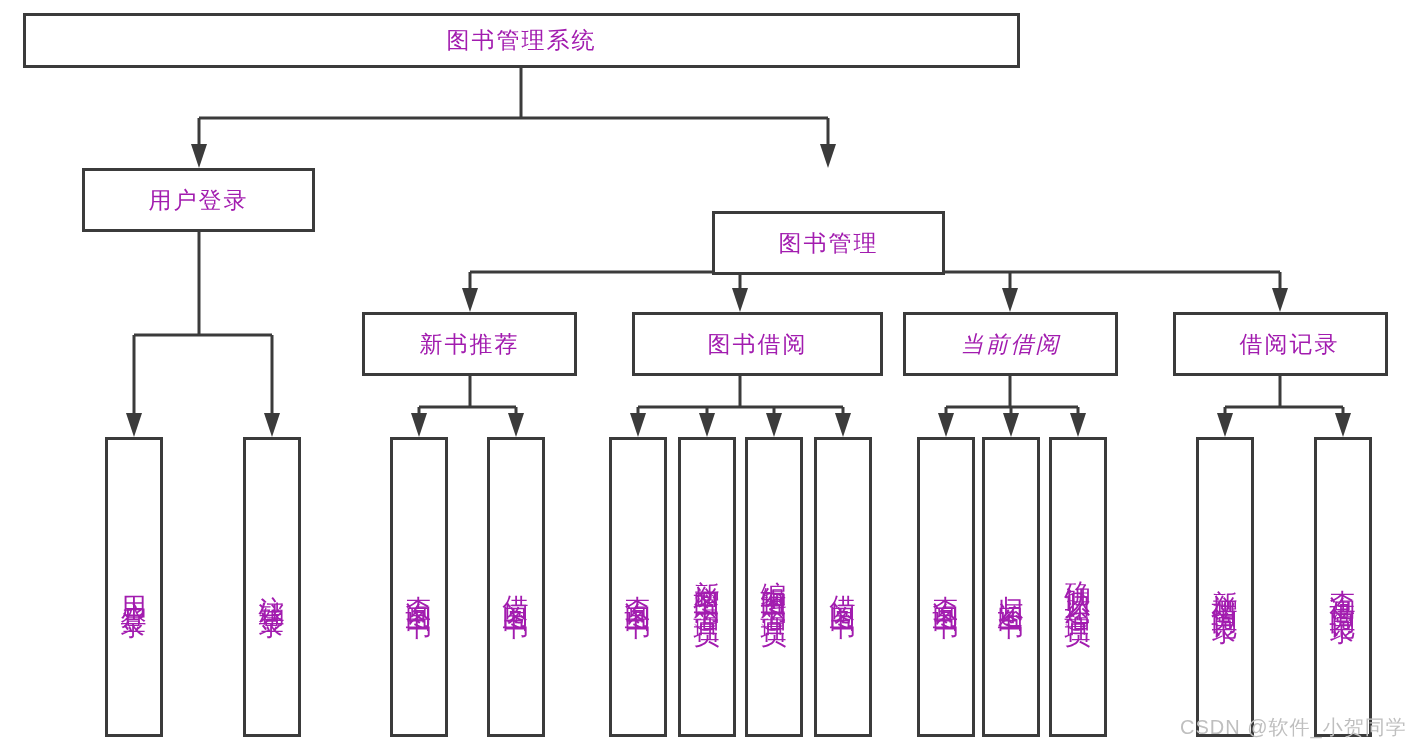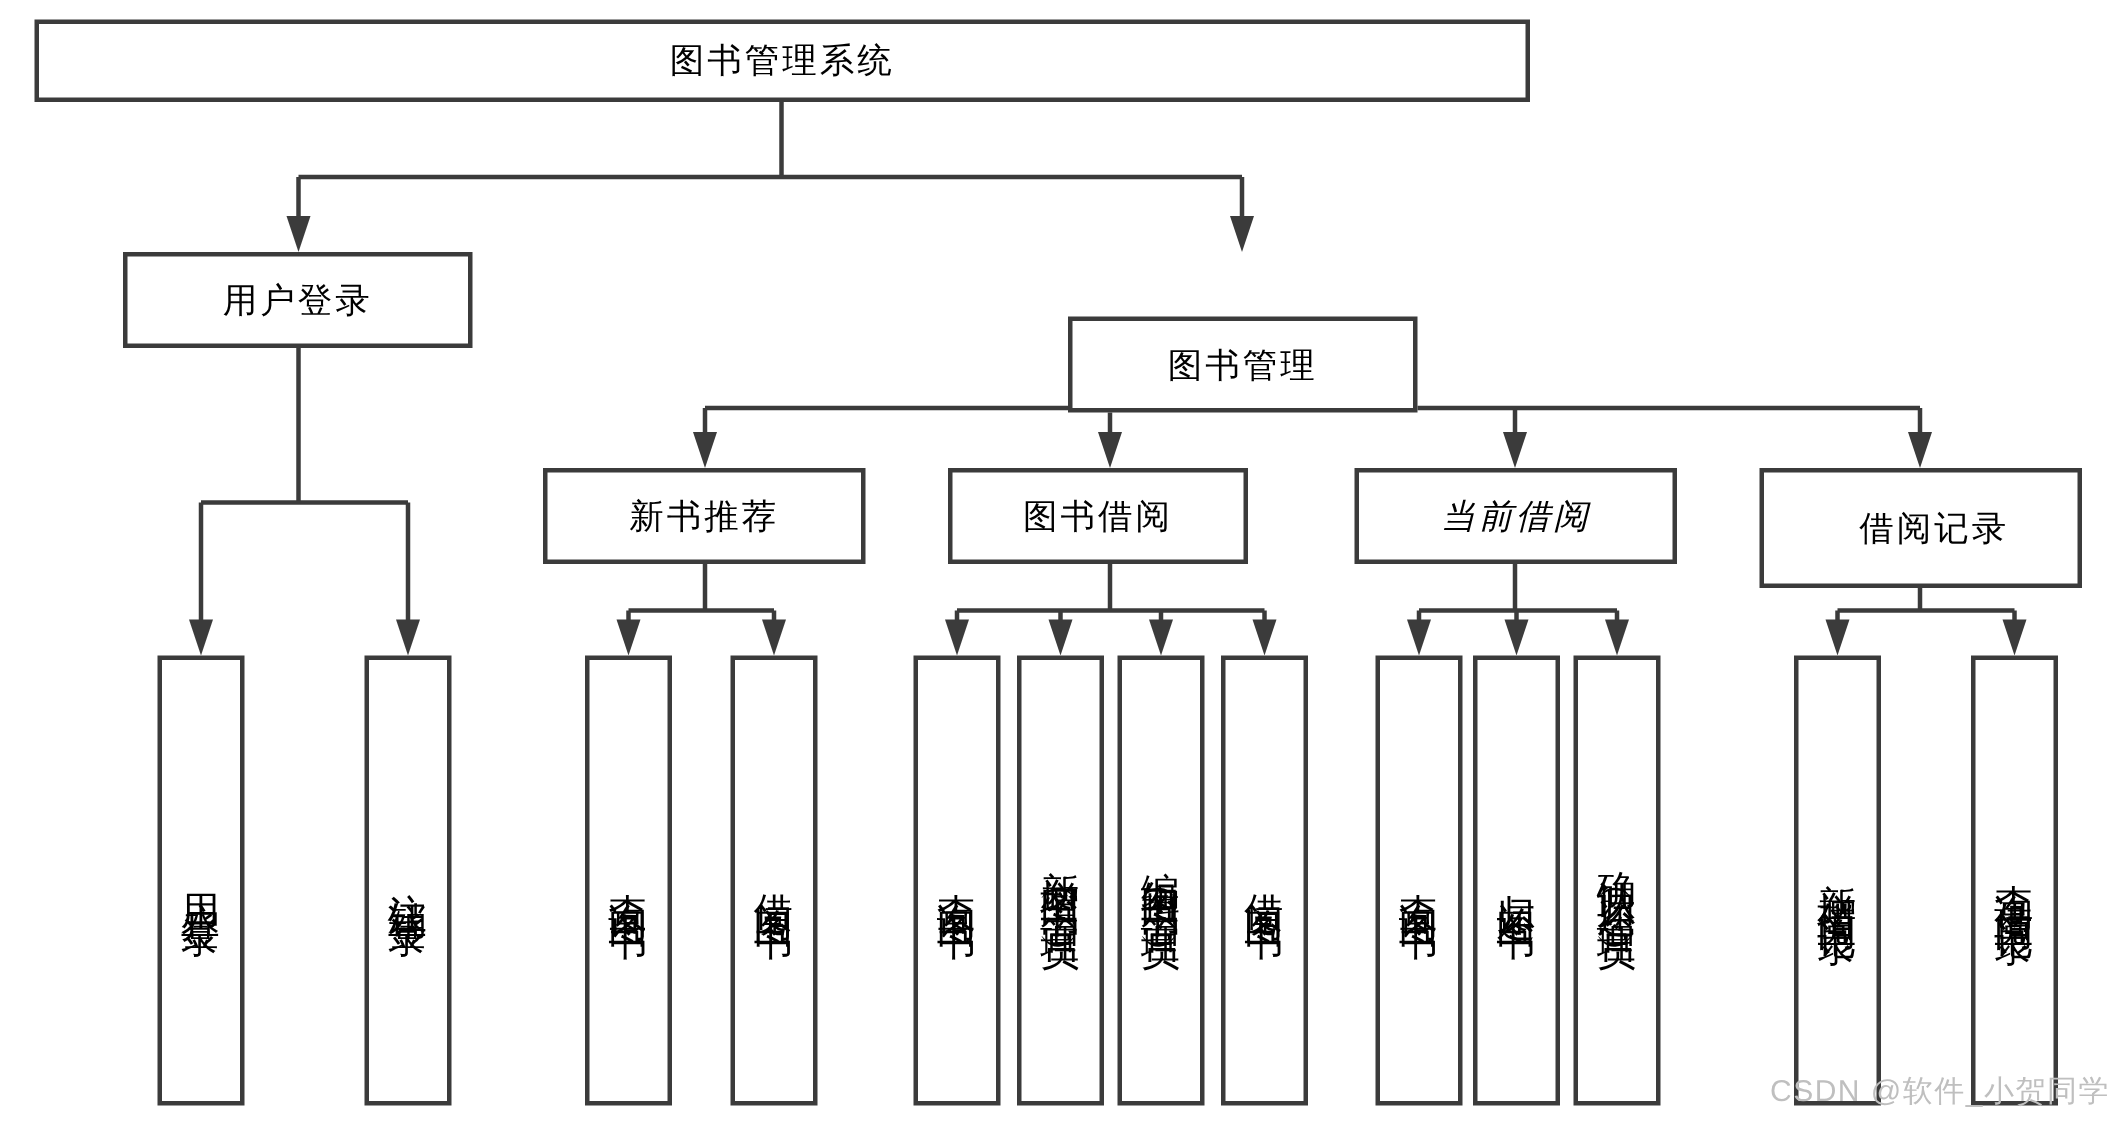--- a/index.html
+++ b/index.html
@@ -15,21 +15,21 @@
     position: absolute;
     left: 0; top: 0;
     width: 1405px; height: 747px;
     z-index: 1;
   }
   .node {
     position: absolute;
     box-sizing: border-box;
     border: 3px solid #3b3b3b;
     background: #ffffff;
-    color: #000000;
+    color: #a21caf;
     z-index: 2;
   }
   .node.h {
     display: flex;
     align-items: center;
     justify-content: center;
     font-size: 23px;
     letter-spacing: 2px;
   }
   .node.v {
@@ -117,23 +117,23 @@
     <line x1="1343" y1="407" x2="1343" y2="415"></line>
     <polygon points="1335,413 1351,413 1343,437" stroke="none"></polygon>
   </svg>
 
   <div class="node h" style="left:23px; top:13px; width:997px; height:55px;">图书管理系统</div>
 
   <div class="node h" style="left:82px; top:168px; width:233px; height:64px;">用户登录</div>
   <div class="node h" style="left:712px; top:168px; width:233px; height:64px;margin-top:43px;">图书管理</div>
 
   <div class="node h" style="left:362px; top:312px; width:215px; height:64px;">新书推荐</div>
-  <div class="node h" style="left:632px; top:312px; width:200px; height:64px;">图书借阅</div>
+  <div class="node h" style="left:632px; top:312px; width:251px; height:64px;">图书借阅</div>
   <div class="node h" style="left:903px; top:312px; width:215px; height:64px;font-style:italic;">当前借阅</div>
-  <div class="node h" style="left:1173px; top:312px; width:215px; height:80px;padding-left:18px;">借阅记录</div>
+  <div class="node h" style="left:1173px; top:312px; width:215px; height:64px;padding-left:18px;">借阅记录</div>
 
   <div class="node v" style="left:105px; top:437px; width:58px; height:300px;">用户登录</div>
   <div class="node v" style="left:243px; top:437px; width:58px; height:300px;">注销登录</div>
 
   <div class="node v" style="left:390px; top:437px; width:58px; height:300px;">查询图书</div>
   <div class="node v" style="left:487px; top:437px; width:58px; height:300px;">借阅图书</div>
 
   <div class="node v" style="left:609px; top:437px; width:58px; height:300px;">查询图书</div>
   <div class="node v" style="left:678px; top:437px; width:58px; height:300px;">新增图书（管理员）</div>
   <div class="node v" style="left:745px; top:437px; width:58px; height:300px;">编辑图书（管理员）</div>

